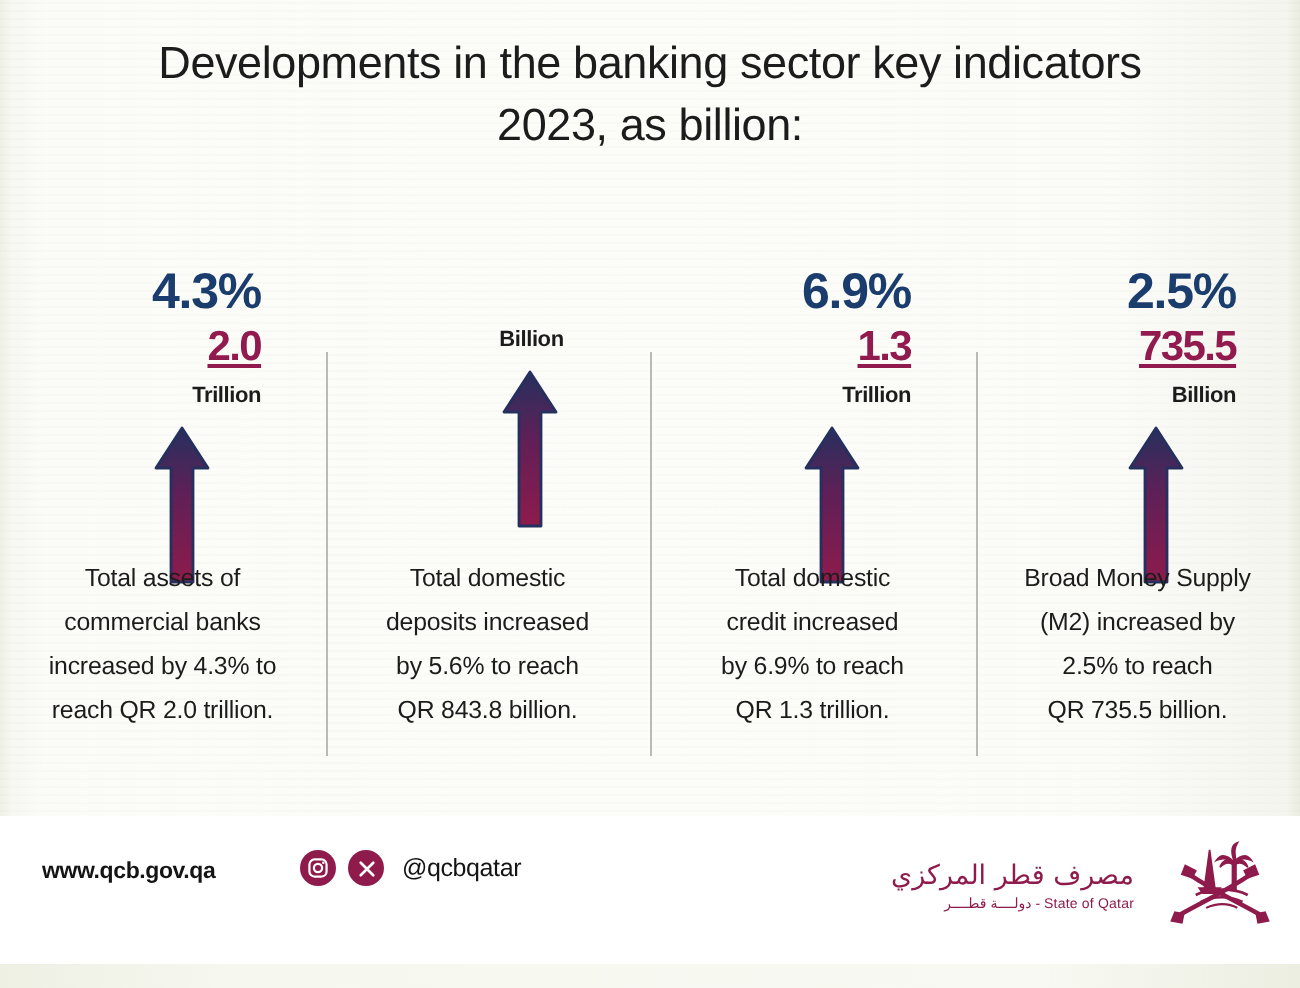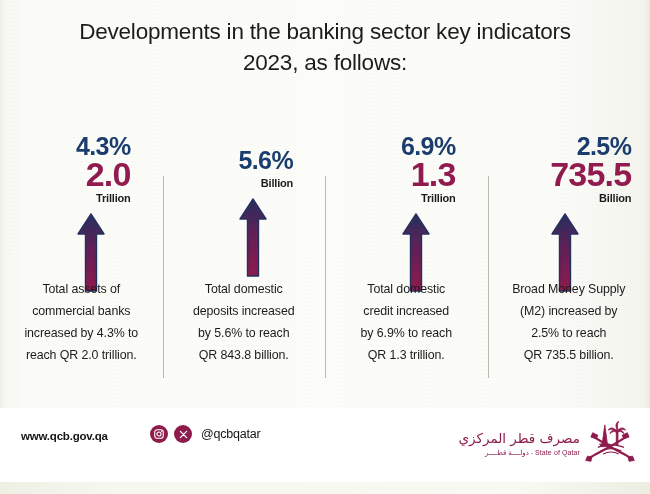--- a/index.html
+++ b/index.html
@@ -107,26 +107,27 @@
   .pct {
     font-family: "Liberation Sans", sans-serif;
     font-size: 25px;
     font-weight: bold;
     color: #1a3d6d;
     letter-spacing: -0.6px;
     line-height: 27px;
   }
   .value {
     font-family: "Liberation Sans", sans-serif;
-    font-size: 34px;
+    font-size: 21px;
     font-weight: bold;
     color: #911a4e;
     letter-spacing: -0.8px;
     line-height: 30px;
     margin-top: -1px;
+    text-decoration: underline;
   }
   .unit {
     font-family: "Liberation Sans", sans-serif;
     font-size: 11px;
     font-weight: bold;
     color: #1c1c1c;
     letter-spacing: -0.2px;
     line-height: 16px;
     margin-top: 1px;
   }
@@ -204,21 +205,21 @@
     letter-spacing: -0.2px;
   }
 
   .logo {
     position: absolute;
     right: 14px;
     top: 10px;
     display: flex;
     flex-direction: row;
     align-items: center;
-    gap: 4px;
+    gap: 17px;
   }
   .logo-text {
     text-align: right;
     color: #8e1b4c;
   }
   .logo-ar {
     font-family: "DejaVu Sans", sans-serif;
     font-size: 13.5px;
     line-height: 17px;
     color: #8e1b4c;
@@ -242,21 +243,21 @@
   .emblem { width: 52px; height: 52px; }
   .emblem svg { display: block; }
 </style>
 </head>
 <body>
 
 <div id="infographic">
 
   <div class="title-block">
     <div class="title-line">Developments in the banking sector key indicators</div>
-    <div class="title-line">2023, as follows:</div>
+    <div class="title-line">2023, as billion:</div>
   </div>
 
   <div class="stats-row">
 
     <div class="stat-col">
       <div class="stat-head">
         <div class="numbers">
           <div class="pct">4.3%</div>
           <div class="value">2.0</div>
           <div class="unit">Trillion</div>
@@ -276,21 +277,20 @@
       </div>
       <div class="desc">Total assets of
 commercial banks
 increased by 4.3% to
 reach QR 2.0 trillion.</div>
     </div>
 
     <div class="stat-col">
       <div class="stat-head">
         <div class="numbers">
-          <div class="pct">5.6%</div>
           <div class="unit">Billion</div>
         </div>
         <div class="arrow-wrap">
           <svg width="30" height="82" viewBox="0 0 30 82">
             <defs>
               <linearGradient id="ag2" x1="0" y1="0" x2="0" y2="1">
                 <stop offset="0%" stop-color="#26305e"></stop>
                 <stop offset="42%" stop-color="#5e2057"></stop>
                 <stop offset="100%" stop-color="#8e1b4c"></stop>
               </linearGradient>

